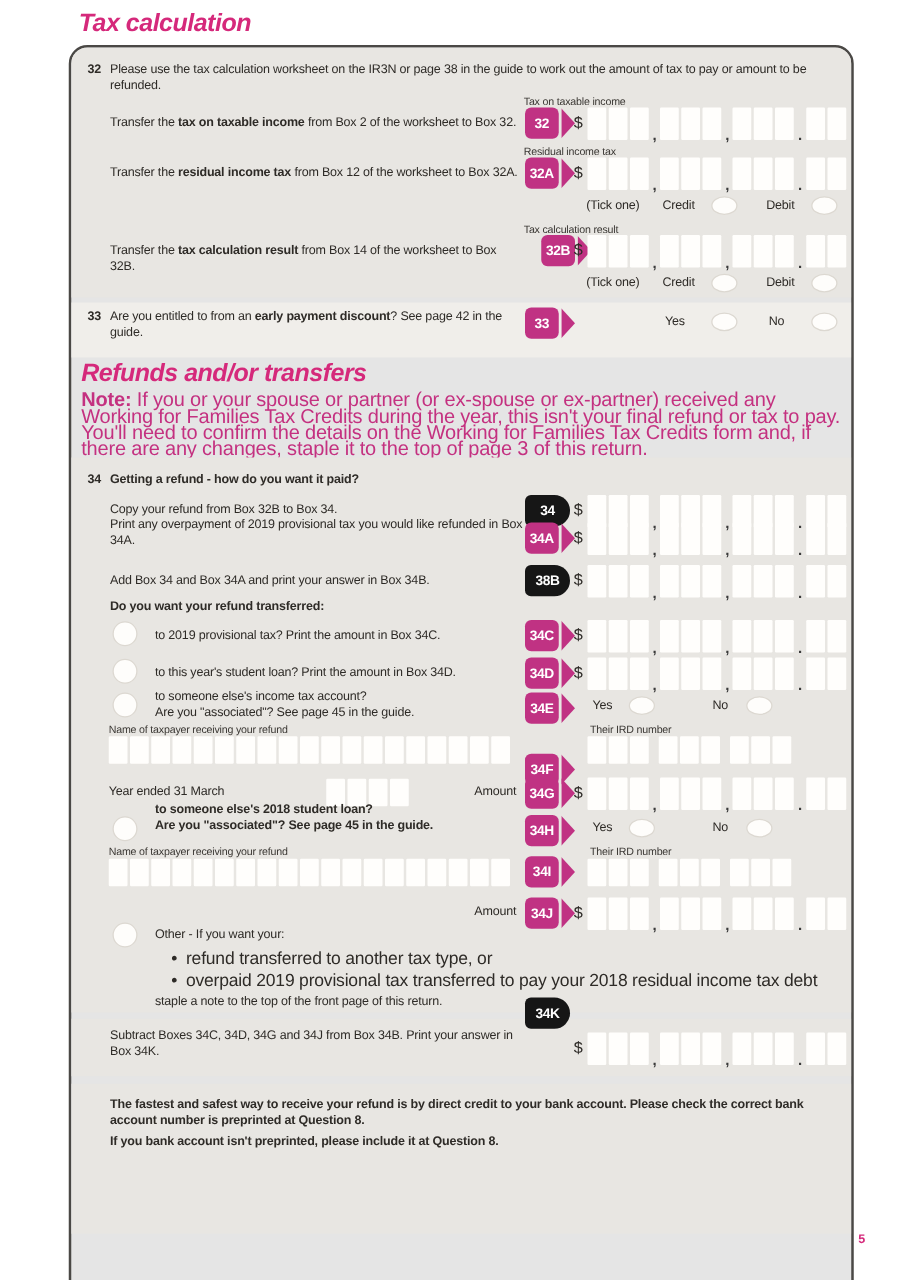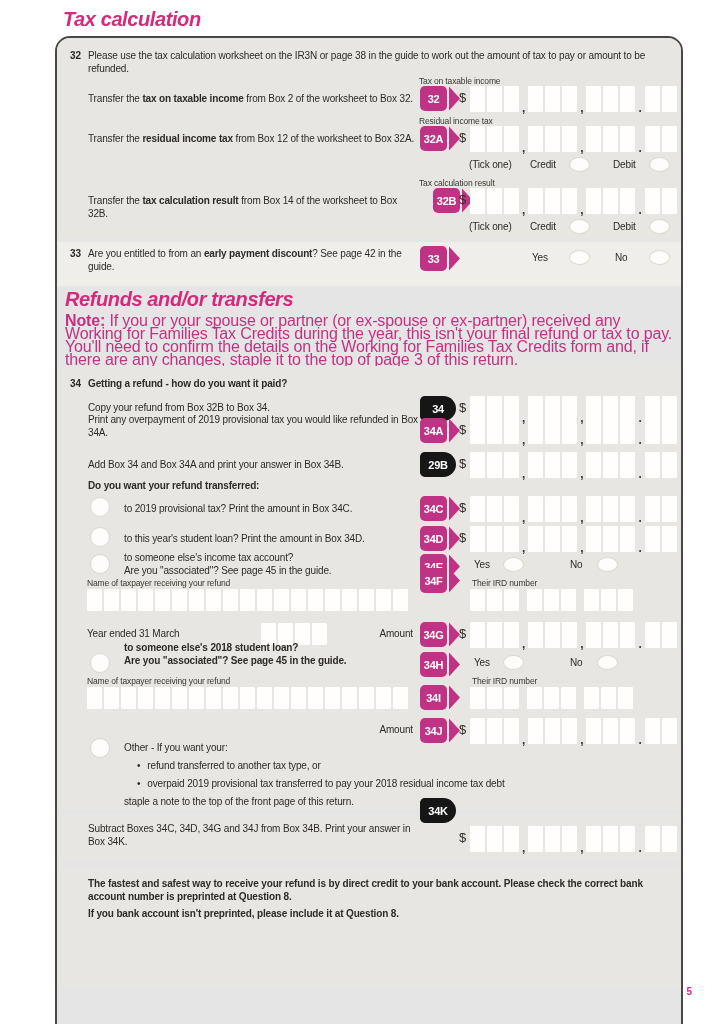--- a/index.html
+++ b/index.html
@@ -62,21 +62,21 @@
 
   
   .oval {
     position:absolute; width:21px; height:15px;
     background:#fefdfb; border:1px solid #dcd8d1; border-radius:50%;
   }
   .radio {
     position:absolute; width:20px; height:20px;
     background:#fefdfb; border:1px solid #dcd8d1; border-radius:50%;
   }
-  .bullet-line { position:absolute; font-size:10px; line-height:12px; }
+  .bullet-line { position:absolute; font-size:14px; line-height:12px; }
   .bullet-line::before { content:"\2022"; margin-right:7px; }
   .page-num { position:absolute; font-size:10px; font-weight:bold; color:#d5297b; }
 </style>
 </head>
 <body>
 
 <div class="abs h-pink" style="left:63px; top:8px;">Tax calculation</div>
 
 <div class="panel">
 
@@ -239,21 +239,21 @@
         <div class="cell"></div>
         <div class="cell"></div>
         <span class="sep">.</span>
         <div class="cell"></div>
         <div class="cell"></div>
       </span>
     </div>
 
   <div class="txt" style="left:31px; top:421px; width:340px;">Add Box 34 and Box 34A and print your answer in Box 34B.</div>
   <div class="marker black" style="left:363px; top:414px;">
-      <span class="num">29B</span>
+      <span class="num">38B</span>
     </div>
   <div class="money" style="left:402px; top:414px;">
       <span class="dollar">$</span>
       <span class="cells">
         <div class="cell"></div>
         <div class="cell"></div>
         <div class="cell"></div>
         <span class="sep">,</span>
         <div class="cell"></div>
         <div class="cell"></div>
@@ -352,21 +352,21 @@
       <div class="cell"></div>
       <div class="cell"></div>
       <div class="cell"></div>
       <div class="cell"></div>
       <div class="cell"></div>
       <div class="cell"></div>
       <div class="cell"></div>
       <div class="cell"></div>
       <div class="cell"></div>
     </div>
-  <div class="marker" style="left:363px; top:530px;">
+  <div class="marker" style="left:363px; top:565px;">
       <span class="num">34F</span>
       <span class="arr"></span>
     </div>
   <div class="cells grid-cells" style="left:413px; top:551px;">
       <div class="cell"></div>
       <div class="cell"></div>
       <div class="cell"></div>
       <span class="gap"></span>
       <div class="cell"></div>
       <div class="cell"></div>

